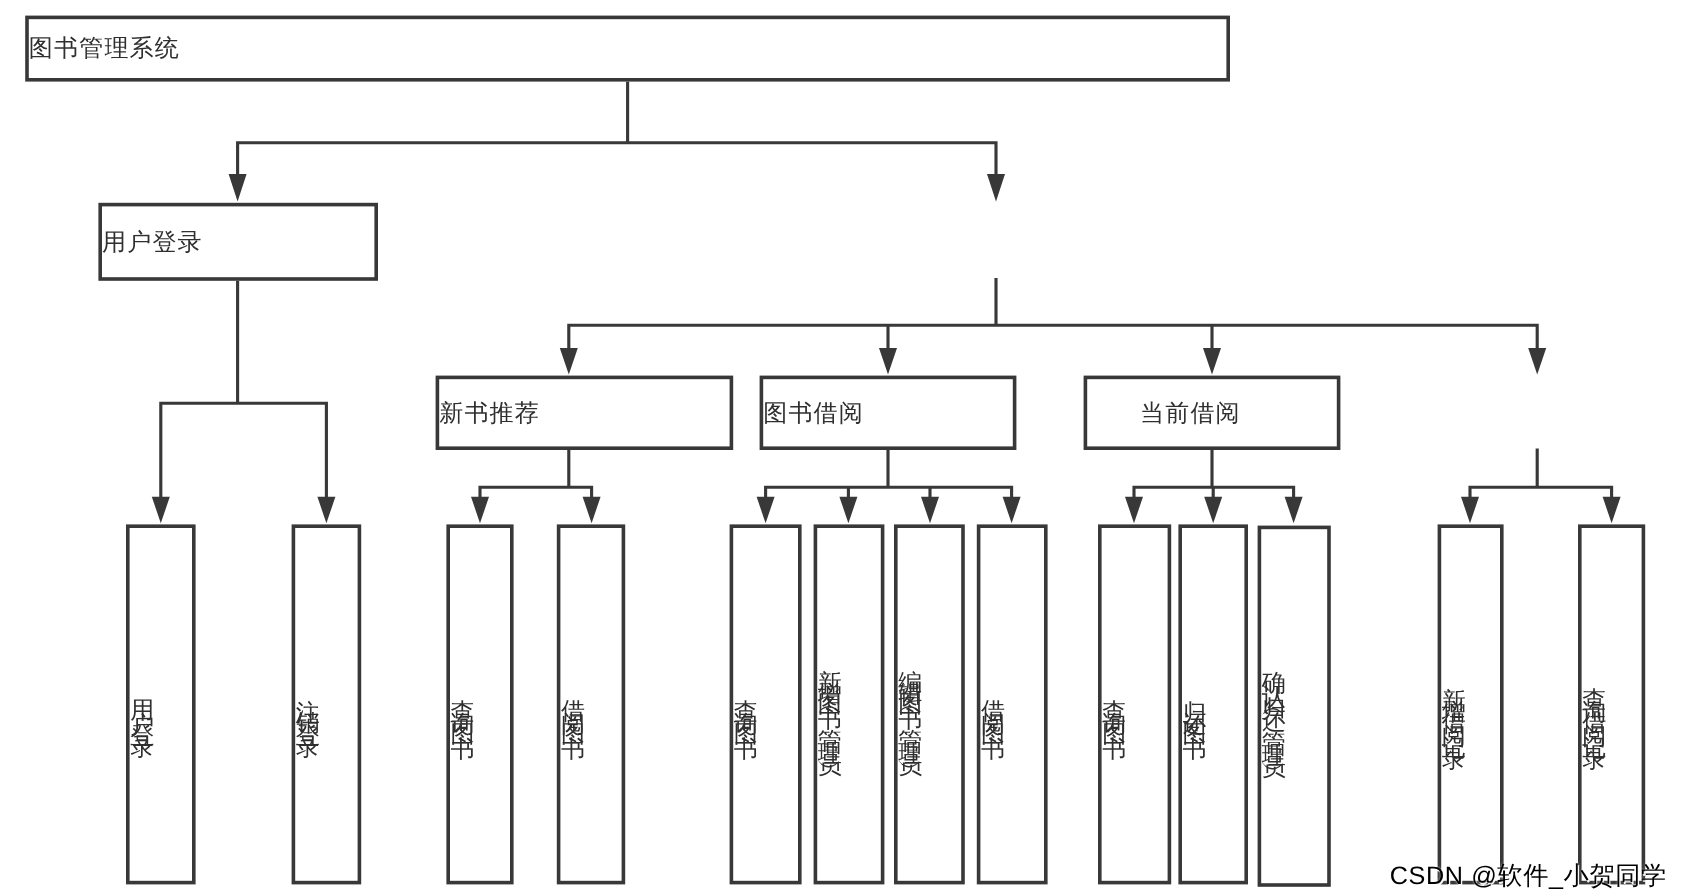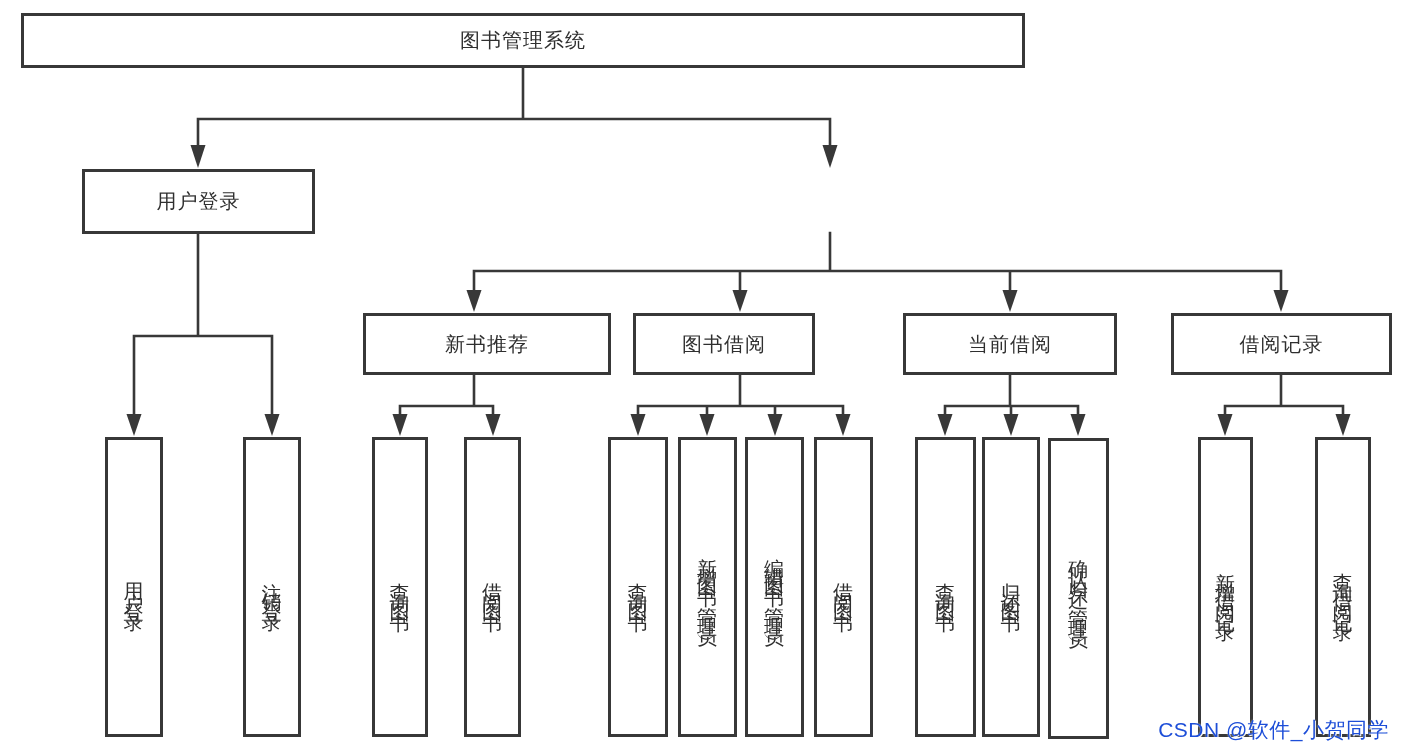--- a/index.html
+++ b/index.html
@@ -22,21 +22,20 @@
     top: 0;
     z-index: 1;
   }
   .box {
     position: absolute;
     box-sizing: border-box;
     border: 3px solid #383838;
     background: #ffffff;
     display: flex;
     align-items: center;
-    justify-content: center;
     z-index: 2;
   }
   .box.h span {
     font-size: 20px;
     letter-spacing: 1px;
     white-space: nowrap;
   }
   .box.leaf span {
     writing-mode: vertical-rl;
     text-orientation: mixed;
@@ -44,21 +43,21 @@
     letter-spacing: 10px;
     line-height: 1;
     white-space: nowrap;
   }
   .watermark {
     position: absolute;
     right: 16px;
     bottom: 3px;
     z-index: 3;
     font-size: 21px;
-    color: #1d4ed8;
+    color: #000000;
     letter-spacing: 0.5px;
     text-shadow: 1px 1px 0 rgba(255,255,255,0.95), 0 0 2px rgba(255,255,255,0.8);
     white-space: nowrap;
   }
 </style>
 </head>
 <body>
 
 <div class="canvas">
 
@@ -106,28 +105,25 @@
     <span>图书管理系统</span>
   </div>
 
   <div class="box h" style="left:82px; top:169px; width:233px; height:65px;">
     <span>用户登录</span>
   </div>
 
   <div class="box h" style="left:363px; top:313px; width:248px; height:62px;">
     <span>新书推荐</span>
   </div>
-  <div class="box h" style="left:633px; top:313px; width:182px; height:62px;">
+  <div class="box h" style="left:633px; top:313px; width:214px; height:62px;">
     <span>图书借阅</span>
   </div>
-  <div class="box h" style="left:903px; top:313px; width:214px; height:62px;">
+  <div class="box h" style="left:903px; top:313px; width:214px; height:62px;padding-left:44px;">
     <span>当前借阅</span>
-  </div>
-  <div class="box h" style="left:1171px; top:313px; width:221px; height:62px;">
-    <span>借阅记录</span>
   </div>
 
   <div class="box leaf" style="left:105px; top:437px; width:58px; height:300px;">
     <span>用户登录</span>
   </div>
   <div class="box leaf" style="left:243px; top:437px; width:58px; height:300px;">
     <span>注销登录</span>
   </div>
 
   <div class="box leaf" style="left:372px; top:437px; width:56px; height:300px;">

